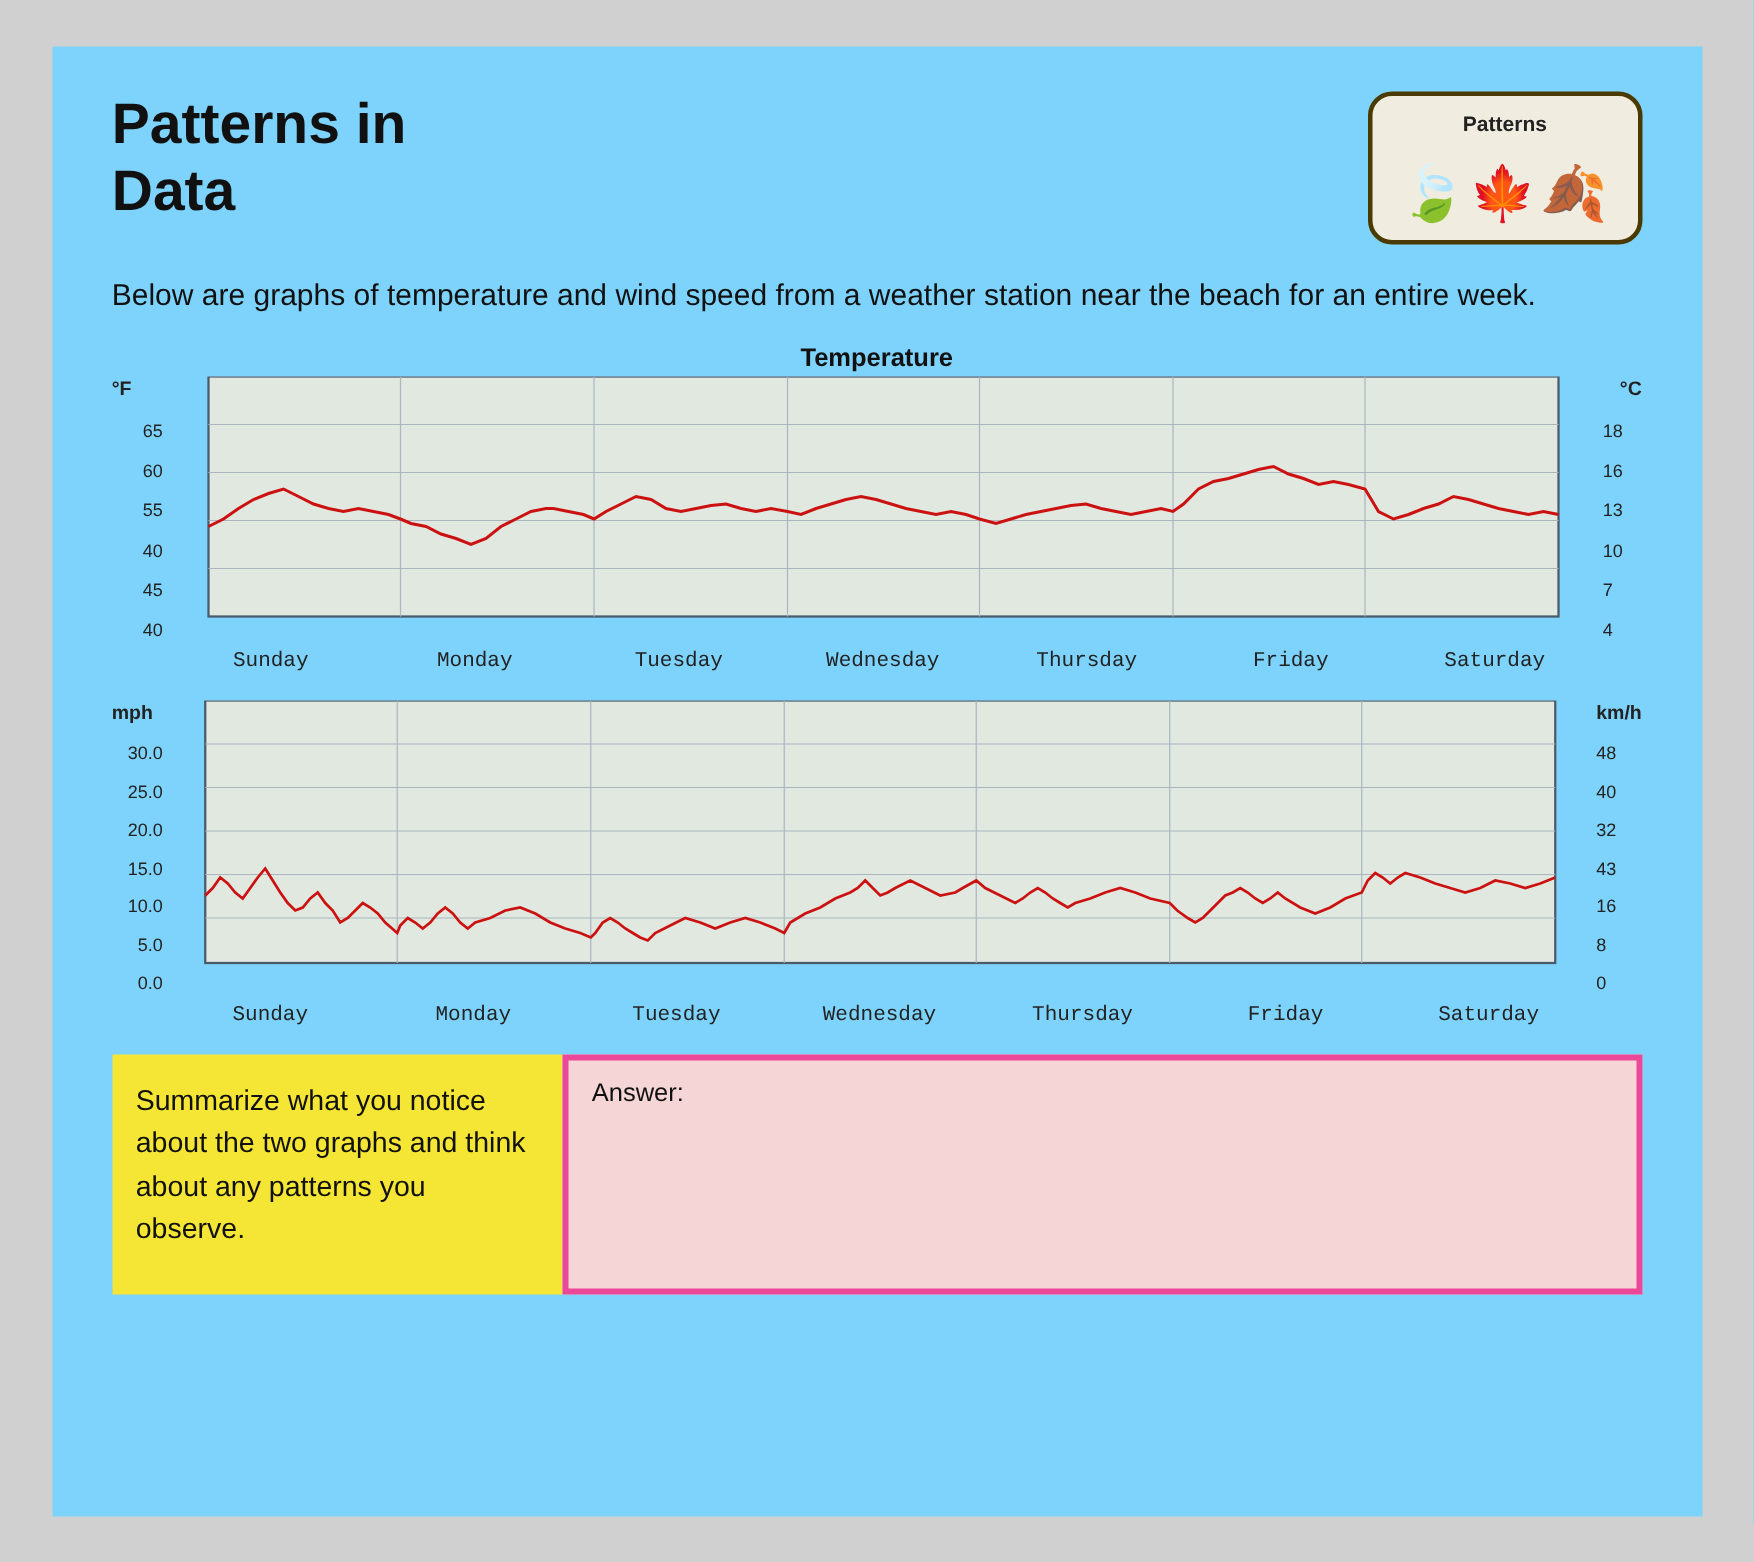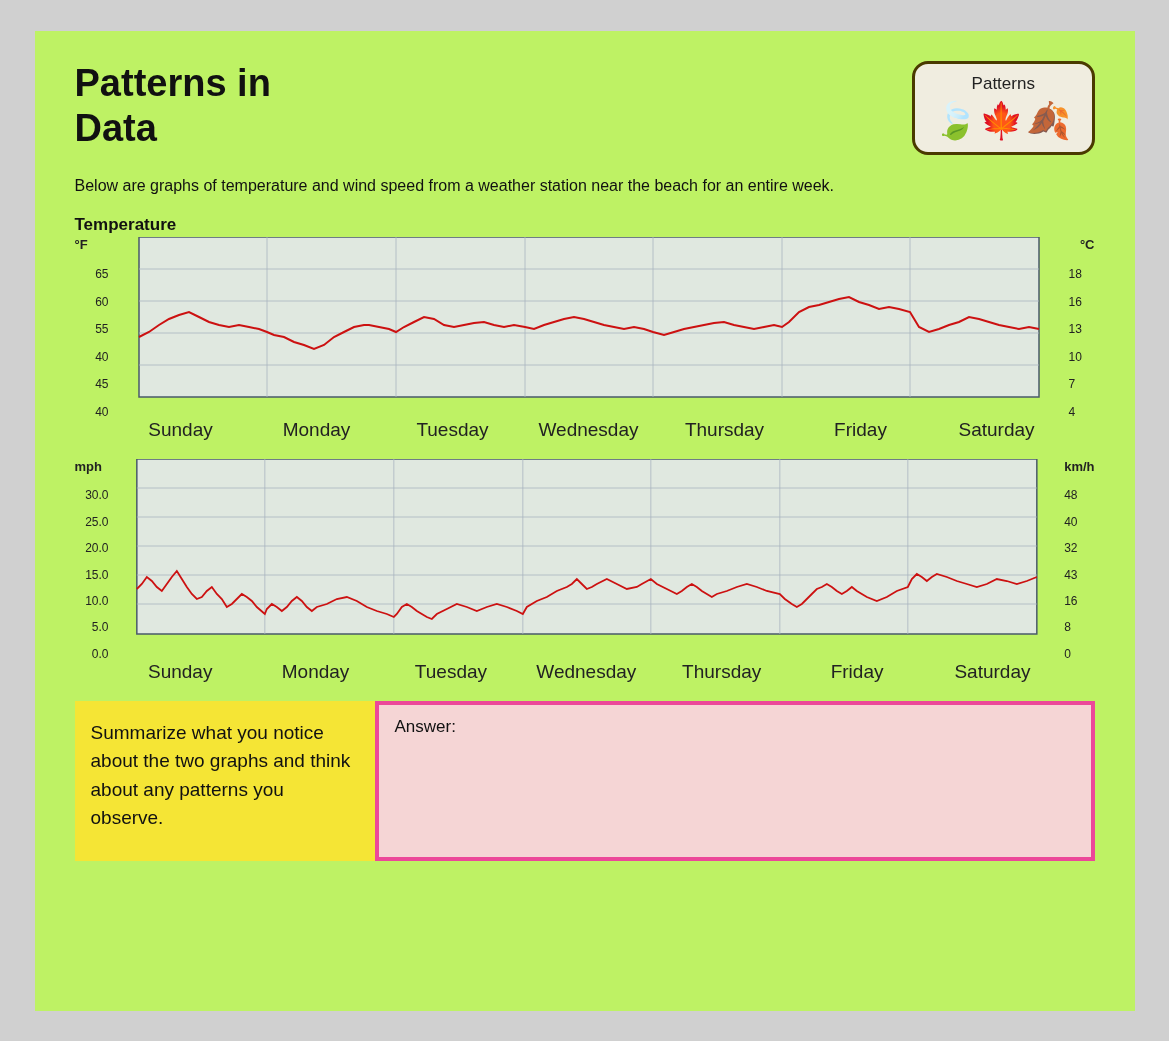--- a/index.html
+++ b/index.html
@@ -6,21 +6,21 @@
     body {
       background: #d0d0d0;
       font-family: Arial, sans-serif;
       width: 1169px;
       min-height: 1041px;
       display: flex;
       align-items: center;
       justify-content: center;
     }
     .page {
-      background: #bef264;
+      background: #7dd3fc;
       width: 1100px;
       min-height: 980px;
       padding: 30px 40px 20px 40px;
       position: relative;
     }
     .header {
       display: flex;
       justify-content: space-between;
       align-items: flex-start;
       margin-bottom: 20px;
@@ -33,43 +33,43 @@
     }
     .logo-box {
       border: 3px solid #4a3a00;
       border-radius: 16px;
       padding: 10px 18px;
       background: #f0ede0;
       text-align: center;
       min-width: 140px;
     }
     .logo-box .logo-title {
-      font-size: 17px;
-      font-weight: normal;
+      font-size: 14px;
+      font-weight: bold;
       color: #222;
-      margin-bottom: 6px;
+      margin-bottom: 18px;
     }
     .logo-leaves {
       font-size: 36px;
       letter-spacing: 2px;
     }
     .subtitle {
-      font-size: 16px;
+      font-size: 20px;
       color: #111;
       margin-bottom: 18px;
       line-height: 1.4;
     }
     
     .chart-container {
       background: transparent;
       margin-bottom: 18px;
       position: relative;
     }
     .chart-title {
-      text-align: left;
+      text-align: center;
       font-size: 17px;
       font-weight: bold;
       color: #111;
       margin-bottom: 2px;
     }
     .chart-wrap {
       display: flex;
       align-items: stretch;
     }
     .chart-ylabel-left {
@@ -111,22 +111,23 @@
       position: relative;
     }
     svg.chart-svg {
       display: block;
       width: 100%;
     }
     .chart-xaxis {
       display: flex;
       justify-content: space-between;
       padding: 2px 0 0 0;
-      font-size: 19px;
+      font-size: 14px;
       color: #222;
+      font-family: Liberation Mono, monospace;
     }
     .chart-xaxis span {
       flex: 1;
       text-align: center;
     }
     
     .bottom-section {
       display: flex;
       min-height: 160px;
     }

